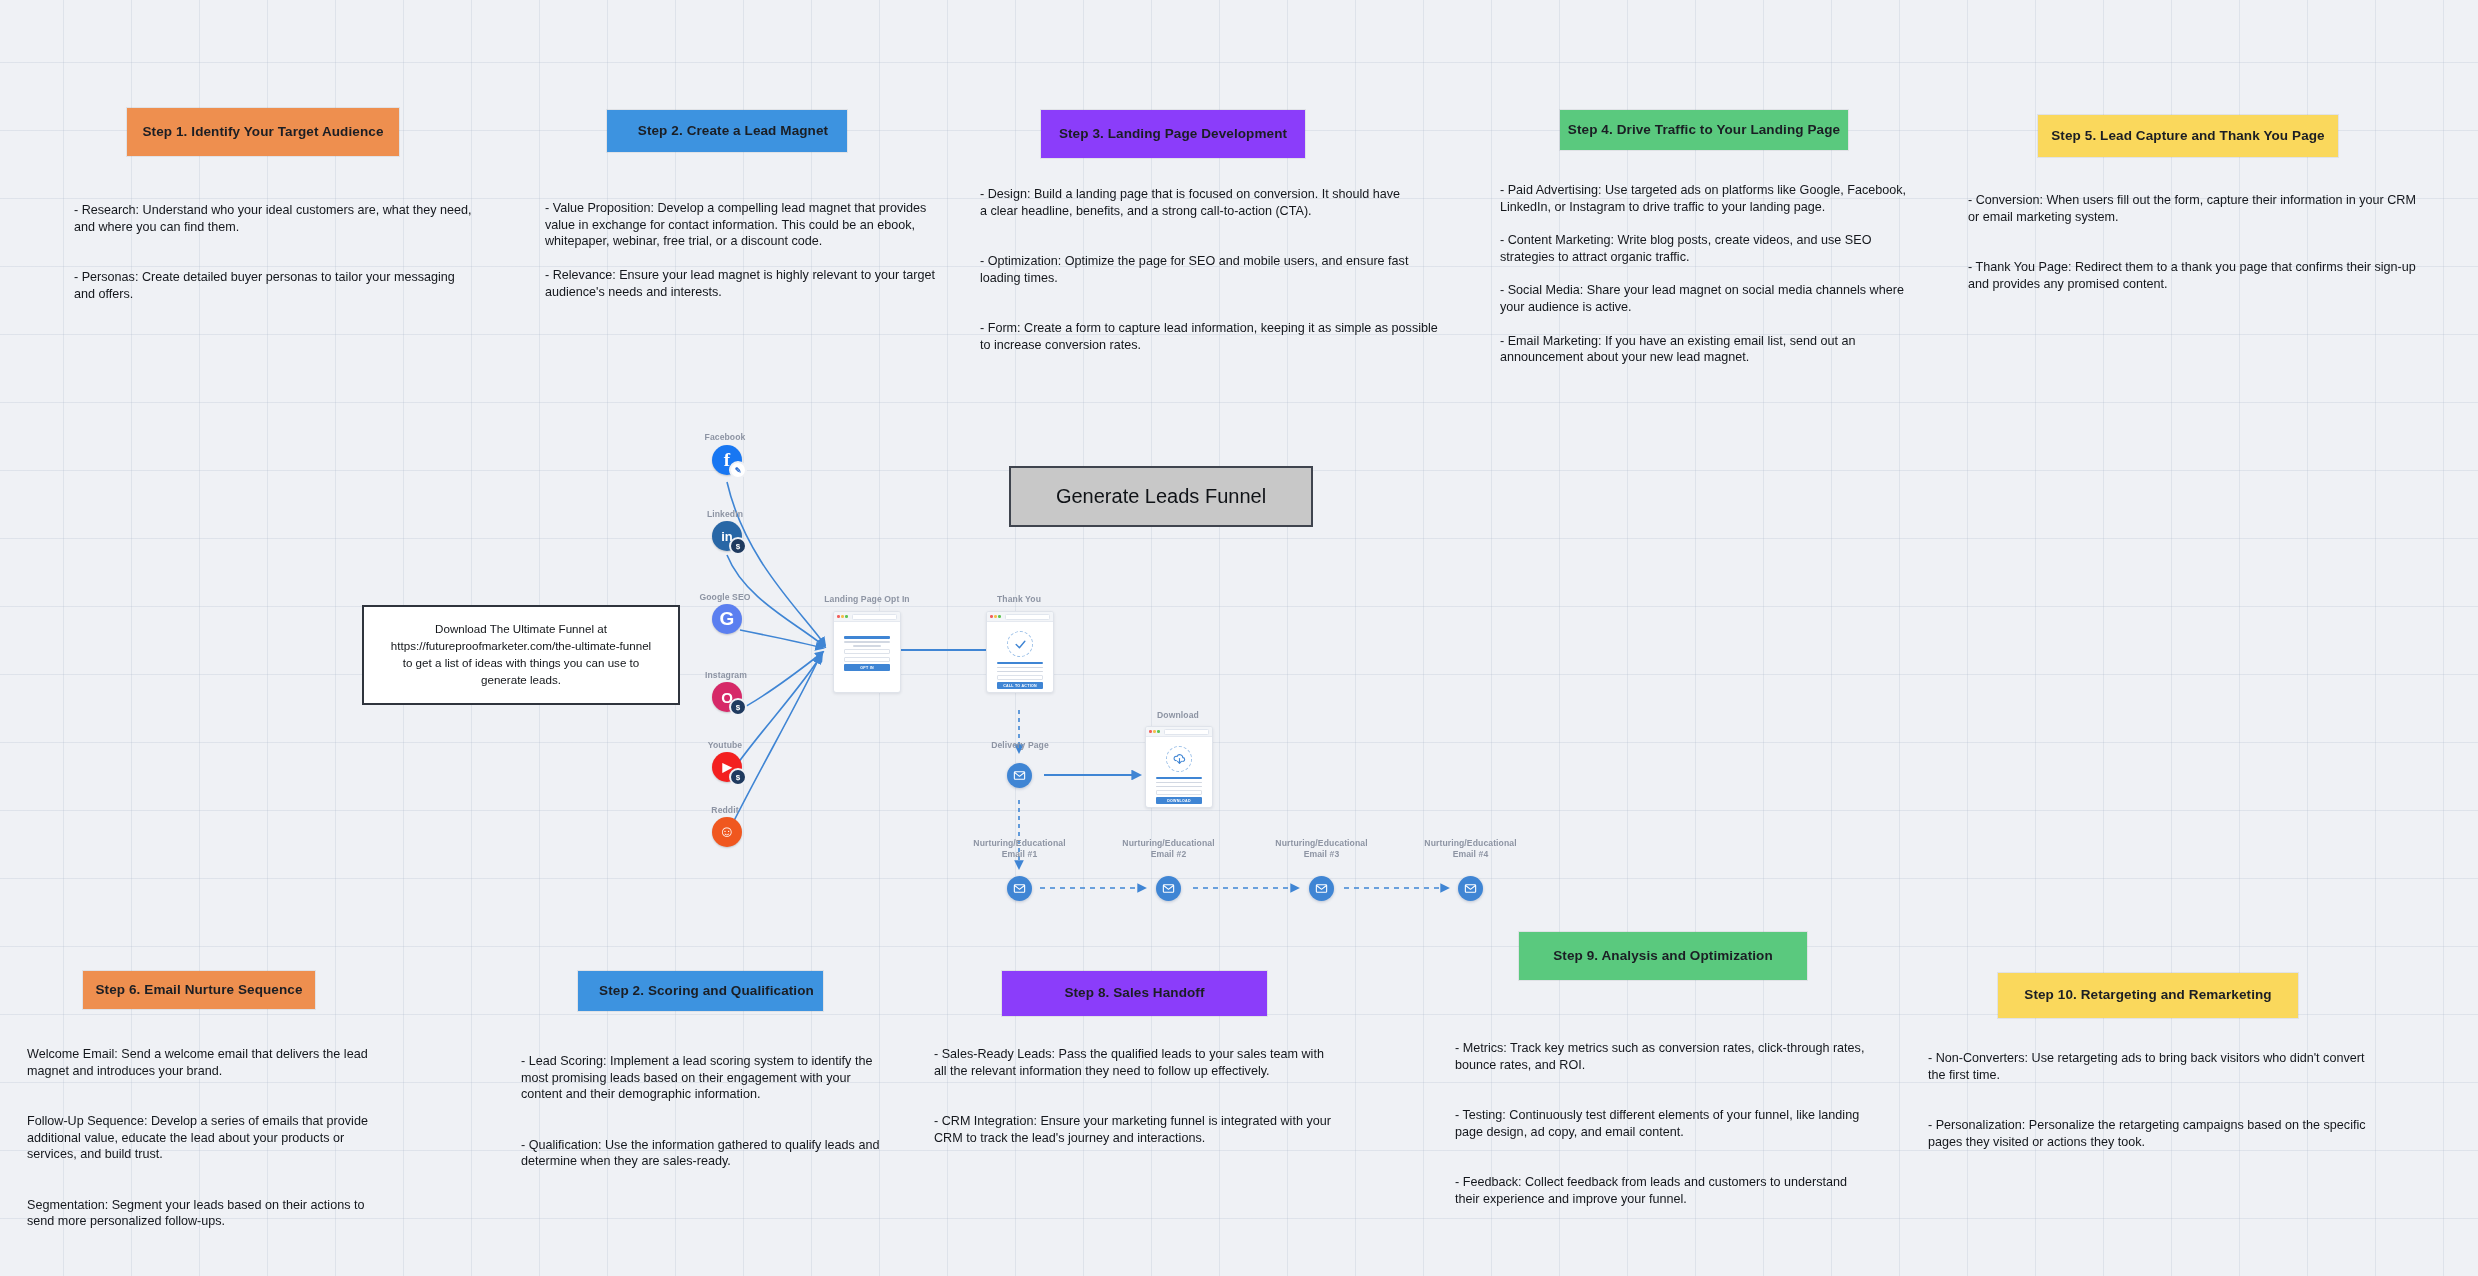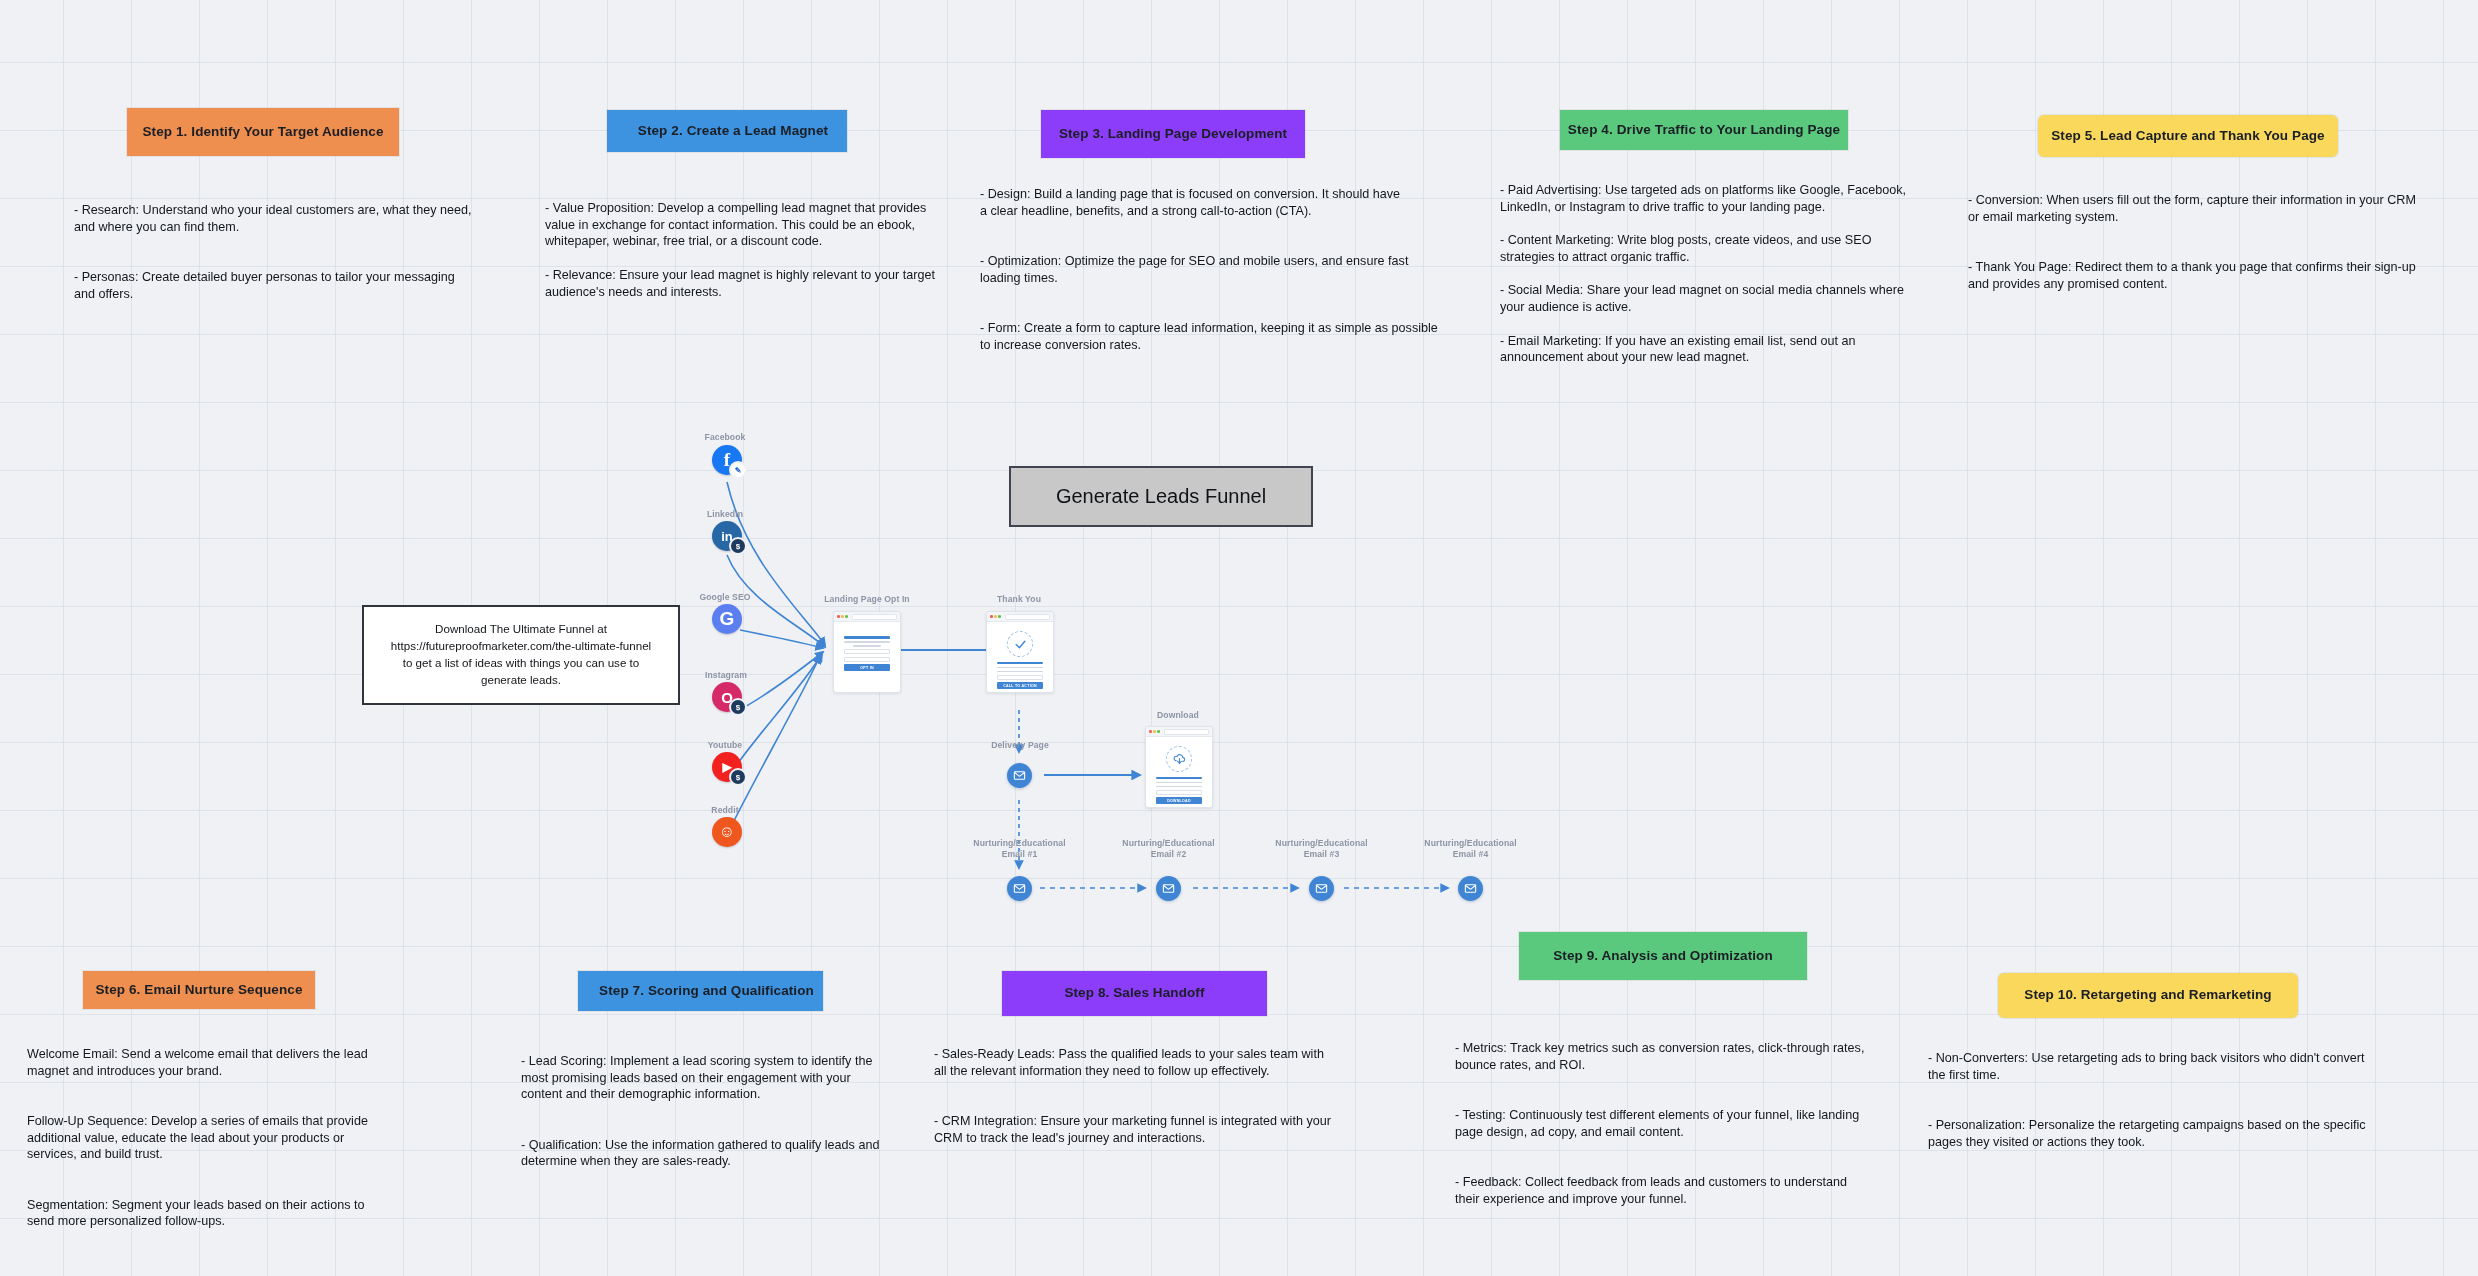--- a/index.html
+++ b/index.html
@@ -27,21 +27,21 @@
     font-size:13.5px;font-weight:700;letter-spacing:.1px;
     color:#1b1e24;
     box-shadow:0 0 0 1px rgba(0,0,0,.06);
     text-align:center;
     line-height:1.1;
   }
   .c-orange{background:#ee8f4f;}
   .c-blue{background:#3d93e0;padding-left:12px;}
   .c-purple{background:#8b3dfa;}
   .c-green{background:#5ac97e;}
-  .c-yellow{background:#fad85c;border-radius:6px;}
+  .c-yellow{background:#fad85c;}
 
   
   .body-text{
     position:absolute;
     font-size:12.6px;
     line-height:1.33;
     color:#14171c;
     white-space:pre-line;
     font-weight:400;
   }
@@ -169,21 +169,21 @@
 - Email Marketing: If you have an existing email list, send out an
 announcement about your new lead magnet.</div>
 <div class="body-text" style="left:1968px;top:192px;width:500px;">- Conversion: When users fill out the form, capture their information in your CRM
 or email marketing system.
 
 
 - Thank You Page: Redirect them to a thank you page that confirms their sign-up
 and provides any promised content.</div>
 
 <div class="chip c-orange" style="left:83px;top:971px;width:232px;height:38px;">Step 6. Email Nurture Sequence</div>
-<div class="chip c-blue" style="left:578px;top:971px;width:233px;height:40px;">Step 7. Scoring and Qualification</div>
+<div class="chip c-blue" style="left:578px;top:971px;width:233px;height:40px;">Step 2. Scoring and Qualification</div>
 <div class="chip c-purple" style="left:1002px;top:971px;width:265px;height:45px;">Step 8. Sales Handoff</div>
 <div class="chip c-green" style="left:1519px;top:932px;width:288px;height:48px;">Step 9. Analysis and Optimization</div>
 <div class="chip c-yellow" style="left:1998px;top:973px;width:300px;height:45px;">Step 10. Retargeting and Remarketing</div>
 
 <div class="body-text" style="left:27px;top:1046px;width:400px;">Welcome Email: Send a welcome email that delivers the lead
 magnet and introduces your brand.
 
 
 Follow-Up Sequence: Develop a series of emails that provide
 additional value, educate the lead about your products or

